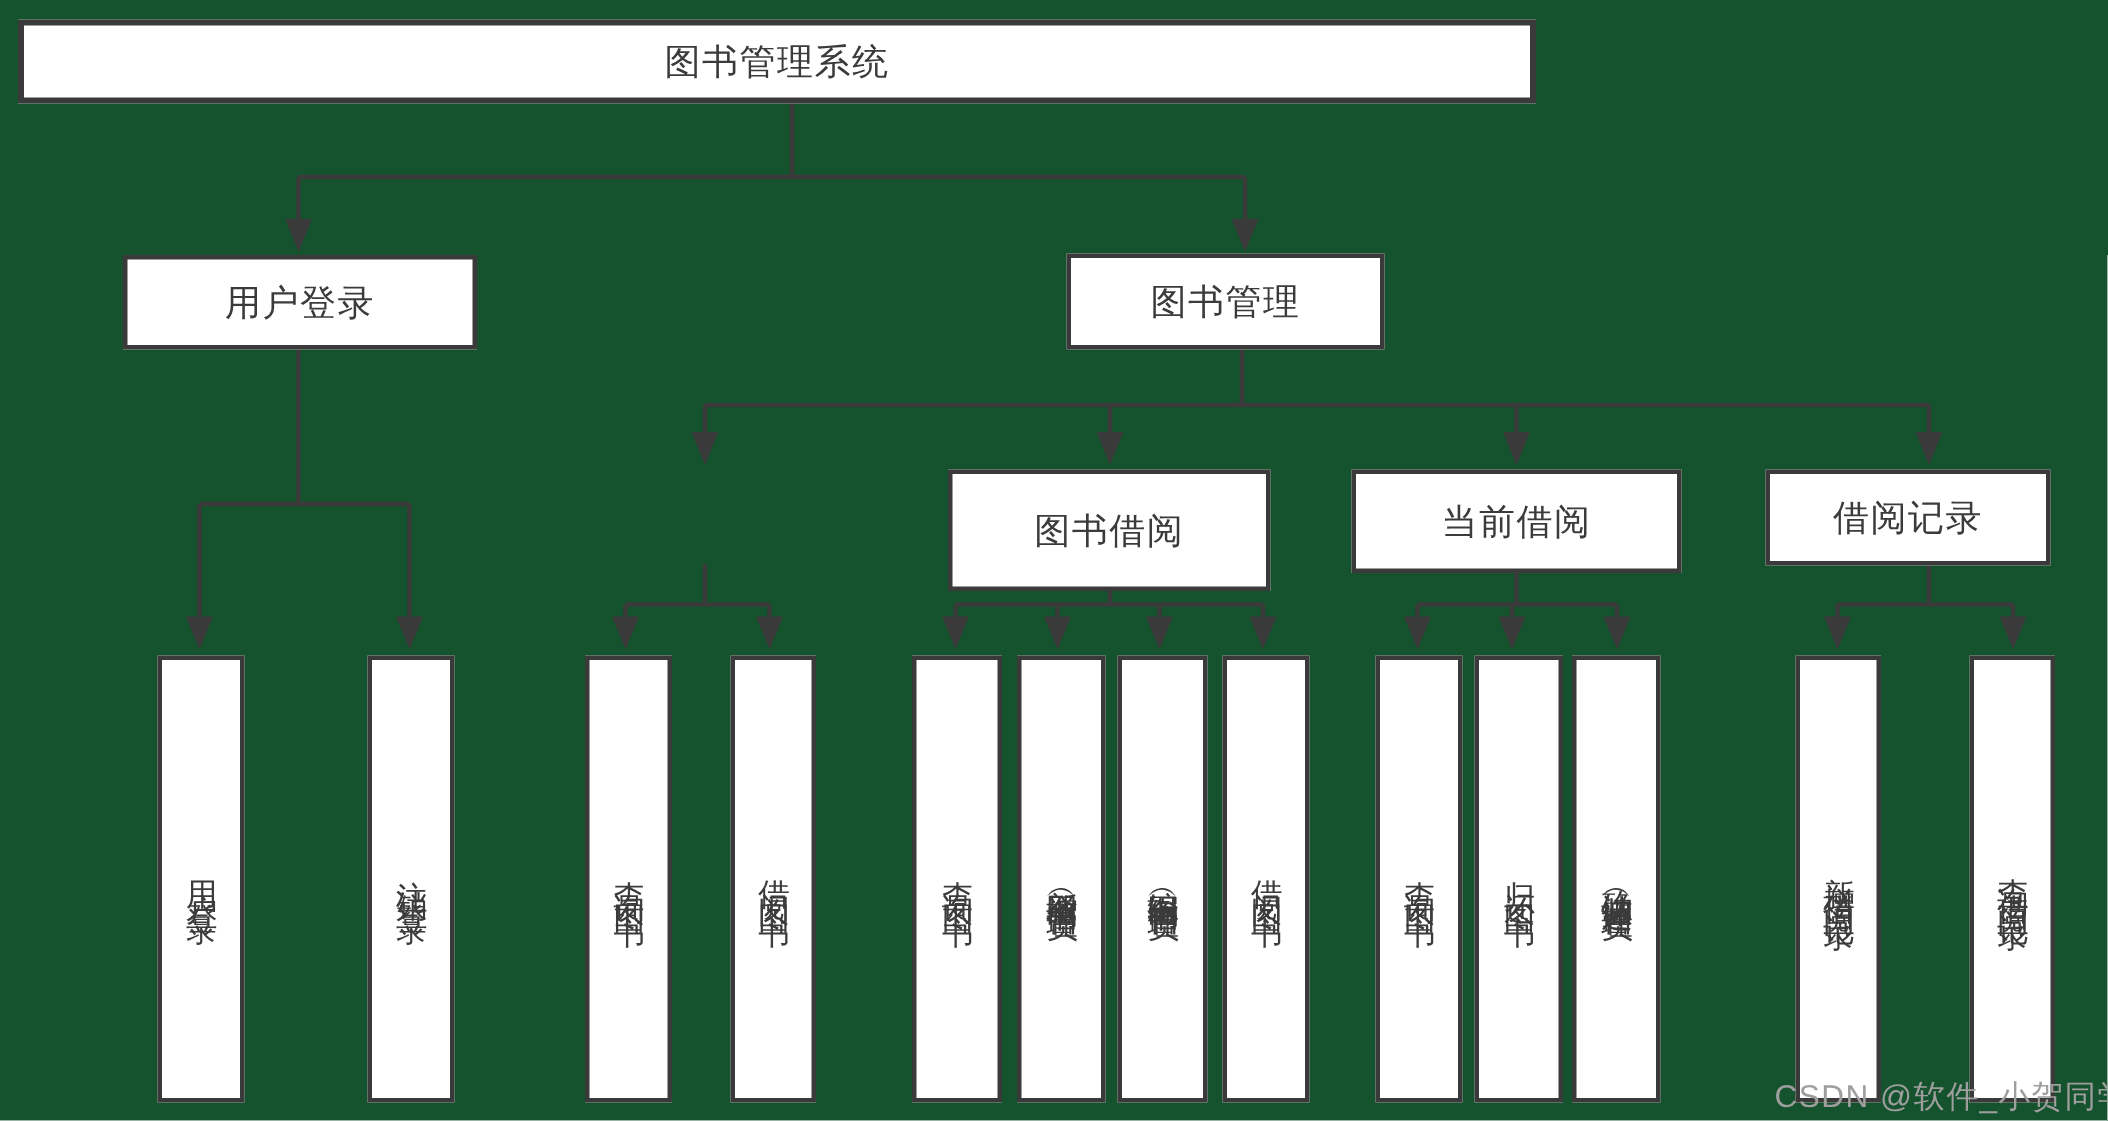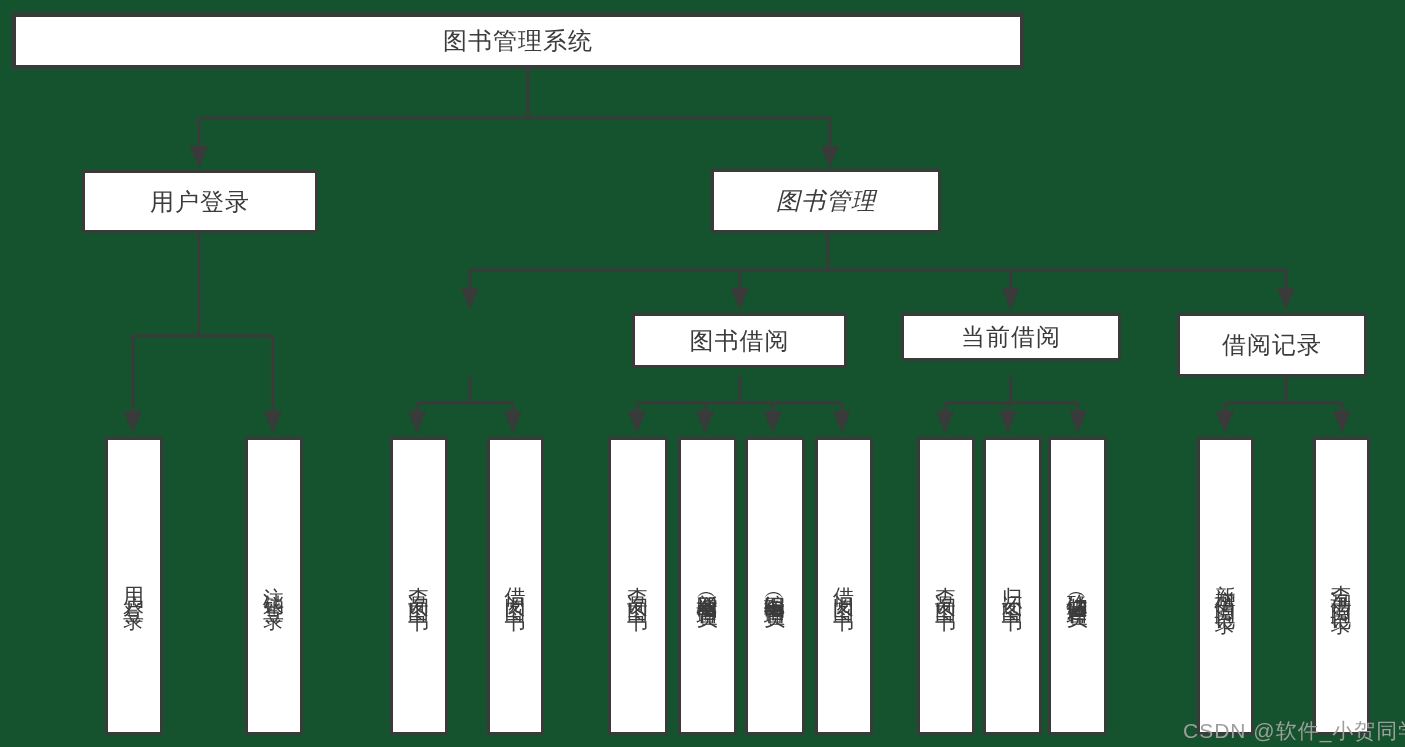--- a/index.html
+++ b/index.html
@@ -106,28 +106,28 @@
     </g>
   </svg>
 
   <div class="node root" style="left:12px; top:13px; width:1012px; height:56px;">
     <span>图书管理系统</span>
   </div>
 
   <div class="node" style="left:82px; top:170px; width:236px; height:63px;">
     <span>用户登录</span>
   </div>
-  <div class="node" style="left:711px; top:169px; width:230px; height:64px;font-style:italic;">
+  <div class="node" style="left:711px; top:169px; width:212px; height:64px;">
     <span>图书管理</span>
   </div>
 
-  <div class="node" style="left:632px; top:313px; width:215px; height:55px;">
+  <div class="node" style="left:632px; top:313px; width:215px; height:81px;">
     <span>图书借阅</span>
   </div>
-  <div class="node" style="left:901px; top:313px; width:220px; height:48px;align-items:center;">
+  <div class="node" style="left:901px; top:313px; width:220px; height:69px;align-items:center;">
     <span>当前借阅</span>
   </div>
   <div class="node" style="left:1177px; top:313px; width:190px; height:64px;">
     <span>借阅记录</span>
   </div>
 
   <div class="vnode" style="left:105px; top:437px; width:58px; height:298px;">
     <span class="vtext">用户登录</span>
   </div>
   <div class="vnode" style="left:245px; top:437px; width:58px; height:298px;">

